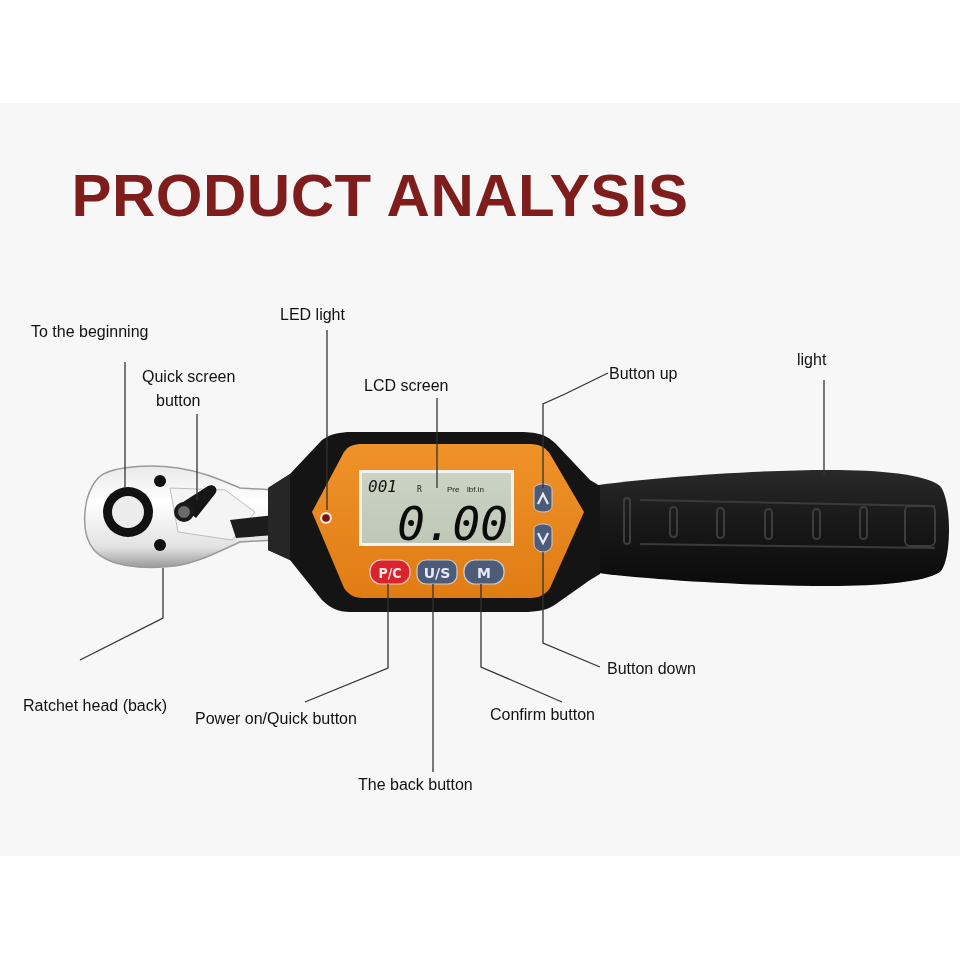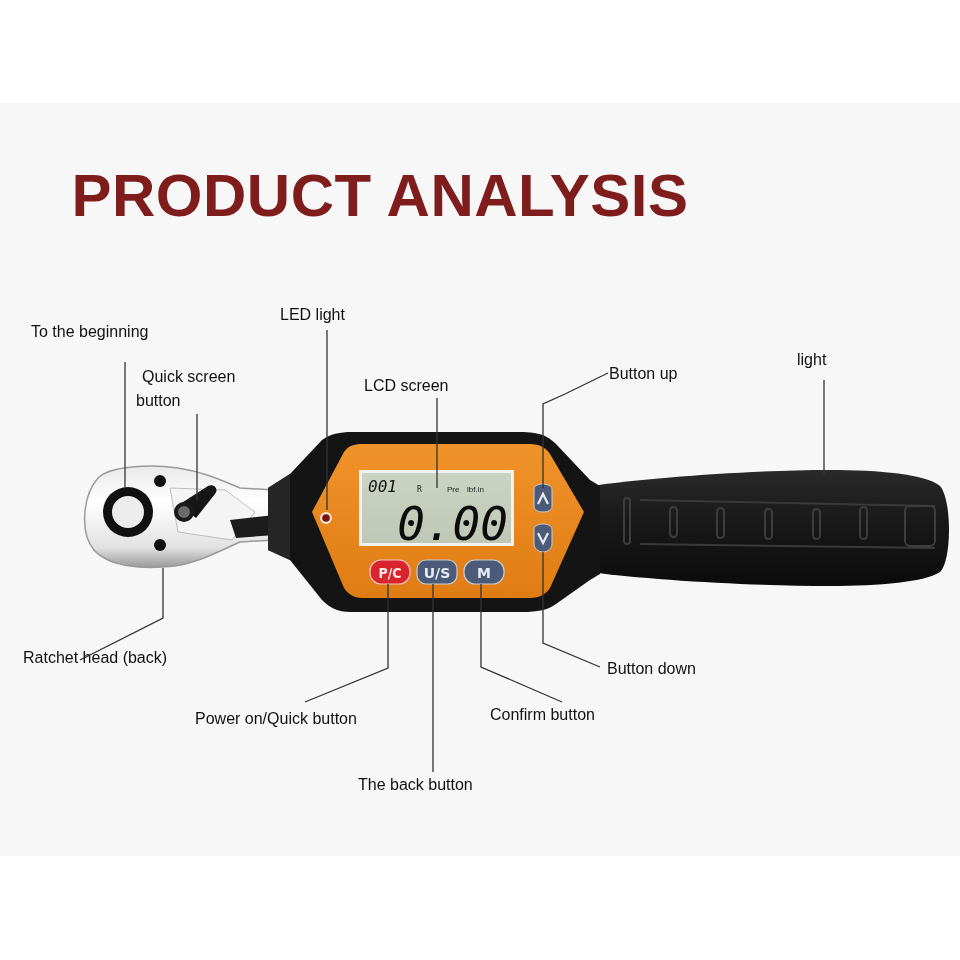--- a/index.html
+++ b/index.html
@@ -149,22 +149,22 @@
     <line x1="433" y1="584" x2="433" y2="772"></line>
 
     <polyline points="481,584 481,667 562,702"></polyline>
 
     <polyline points="543,552 543,643 600,667"></polyline>
   </g>
 </svg>
 
 <div class="label" style="left:31px; top:320px;">To the beginning</div>
 <div class="label" style="left:142px; top:365px;">Quick screen</div>
-<div class="label" style="left:136px; top:389px;">button</div>
+<div class="label" style="left:156px; top:389px;">button</div>
 <div class="label" style="left:280px; top:303px;">LED light</div>
 <div class="label" style="left:364px; top:374px;">LCD screen</div>
 <div class="label" style="left:609px; top:362px;">Button up</div>
 <div class="label" style="left:797px; top:348px;">light</div>
-<div class="label" style="left:23px; top:646px;">Ratchet head (back)</div>
+<div class="label" style="left:23px; top:694px;">Ratchet head (back)</div>
 <div class="label" style="left:195px; top:707px;">Power on/Quick button</div>
 <div class="label" style="left:358px; top:773px;">The back button</div>
 <div class="label" style="left:490px; top:703px;">Confirm button</div>
 <div class="label" style="left:607px; top:657px;">Button down</div>
 
 </body></html>

